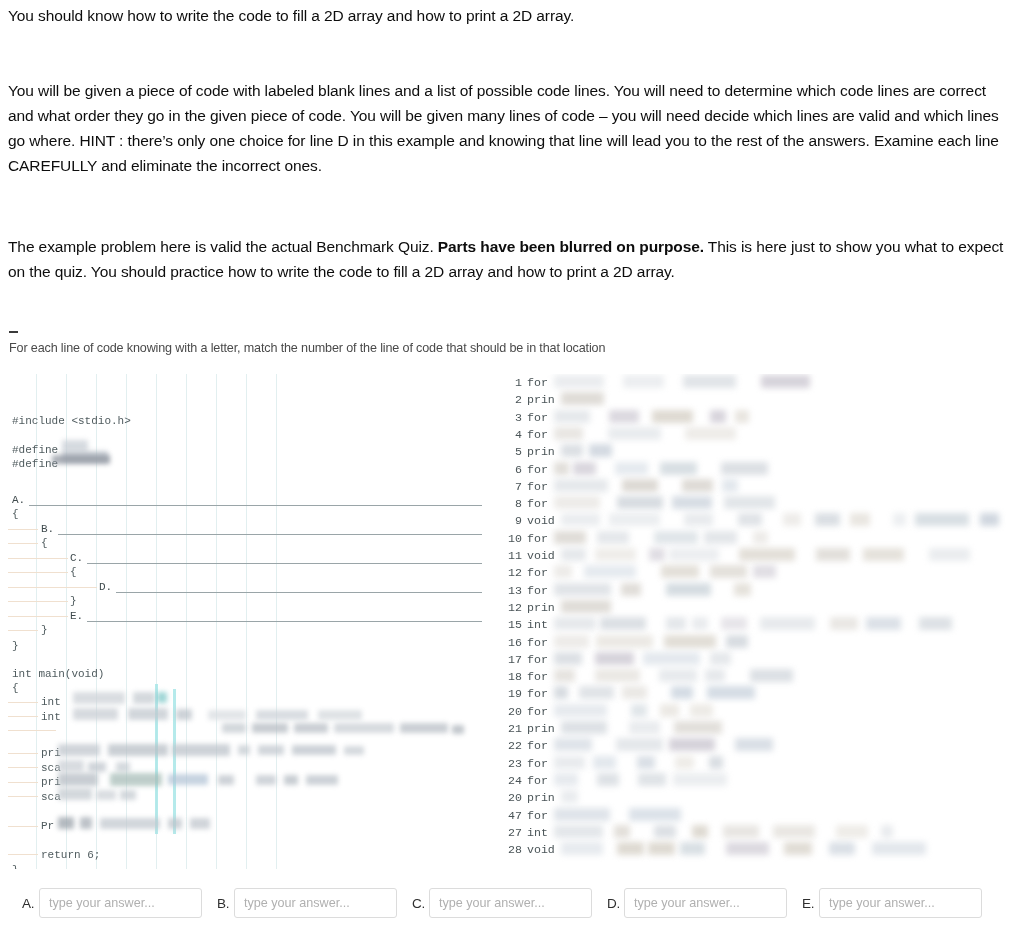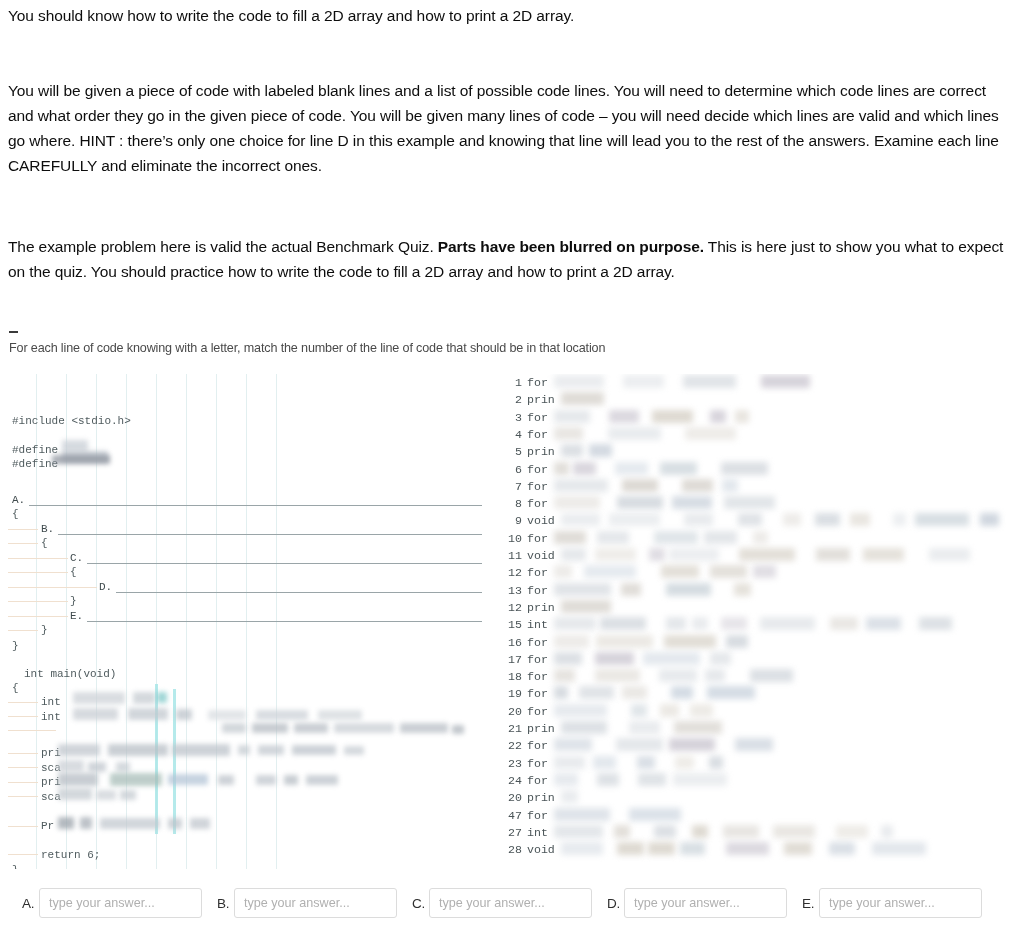--- a/index.html
+++ b/index.html
@@ -262,21 +262,21 @@
     <div class="code-line" style="left:70px; top:220px;">}</div>
 
     <div class="indent-dash" style="left:8px; top:242px; width:60px;"></div>
     <div class="blank-label" style="left:70px; top:235px;">E.</div>
     <div class="blank-rule" style="left:87px; top:247px; width:395px;"></div>
     <div class="indent-dash" style="left:8px; top:256px; width:30px;"></div>
     <div class="code-line" style="left:41px; top:249px;">}</div>
 
     <div class="code-line" style="left:12px; top:265px;">}</div>
 
-    <div class="code-line" style="left:12px; top:293px;margin-left:12px;">int main(void)</div>
+    <div class="code-line" style="left:12px; top:293px;">int main(void)</div>
     <div class="code-line" style="left:12px; top:307px;">{</div>
 
     <div class="indent-dash" style="left:8px; top:328px; width:30px;"></div>
     <div class="code-line" style="left:41px; top:321px;">int </div>
     <div class="indent-dash" style="left:8px; top:342px; width:30px;"></div>
     <div class="code-line" style="left:41px; top:336px;">int </div>
     <div class="indent-dash" style="left:8px; top:356px; width:48px;"></div>
 
     <div class="blur" style="left:73px;  top:318px; width:52px; height:12px; background:#cdd2d7;"></div>
     <div class="blur" style="left:133px; top:318px; width:22px; height:12px; background:#c6ccd2;"></div>

